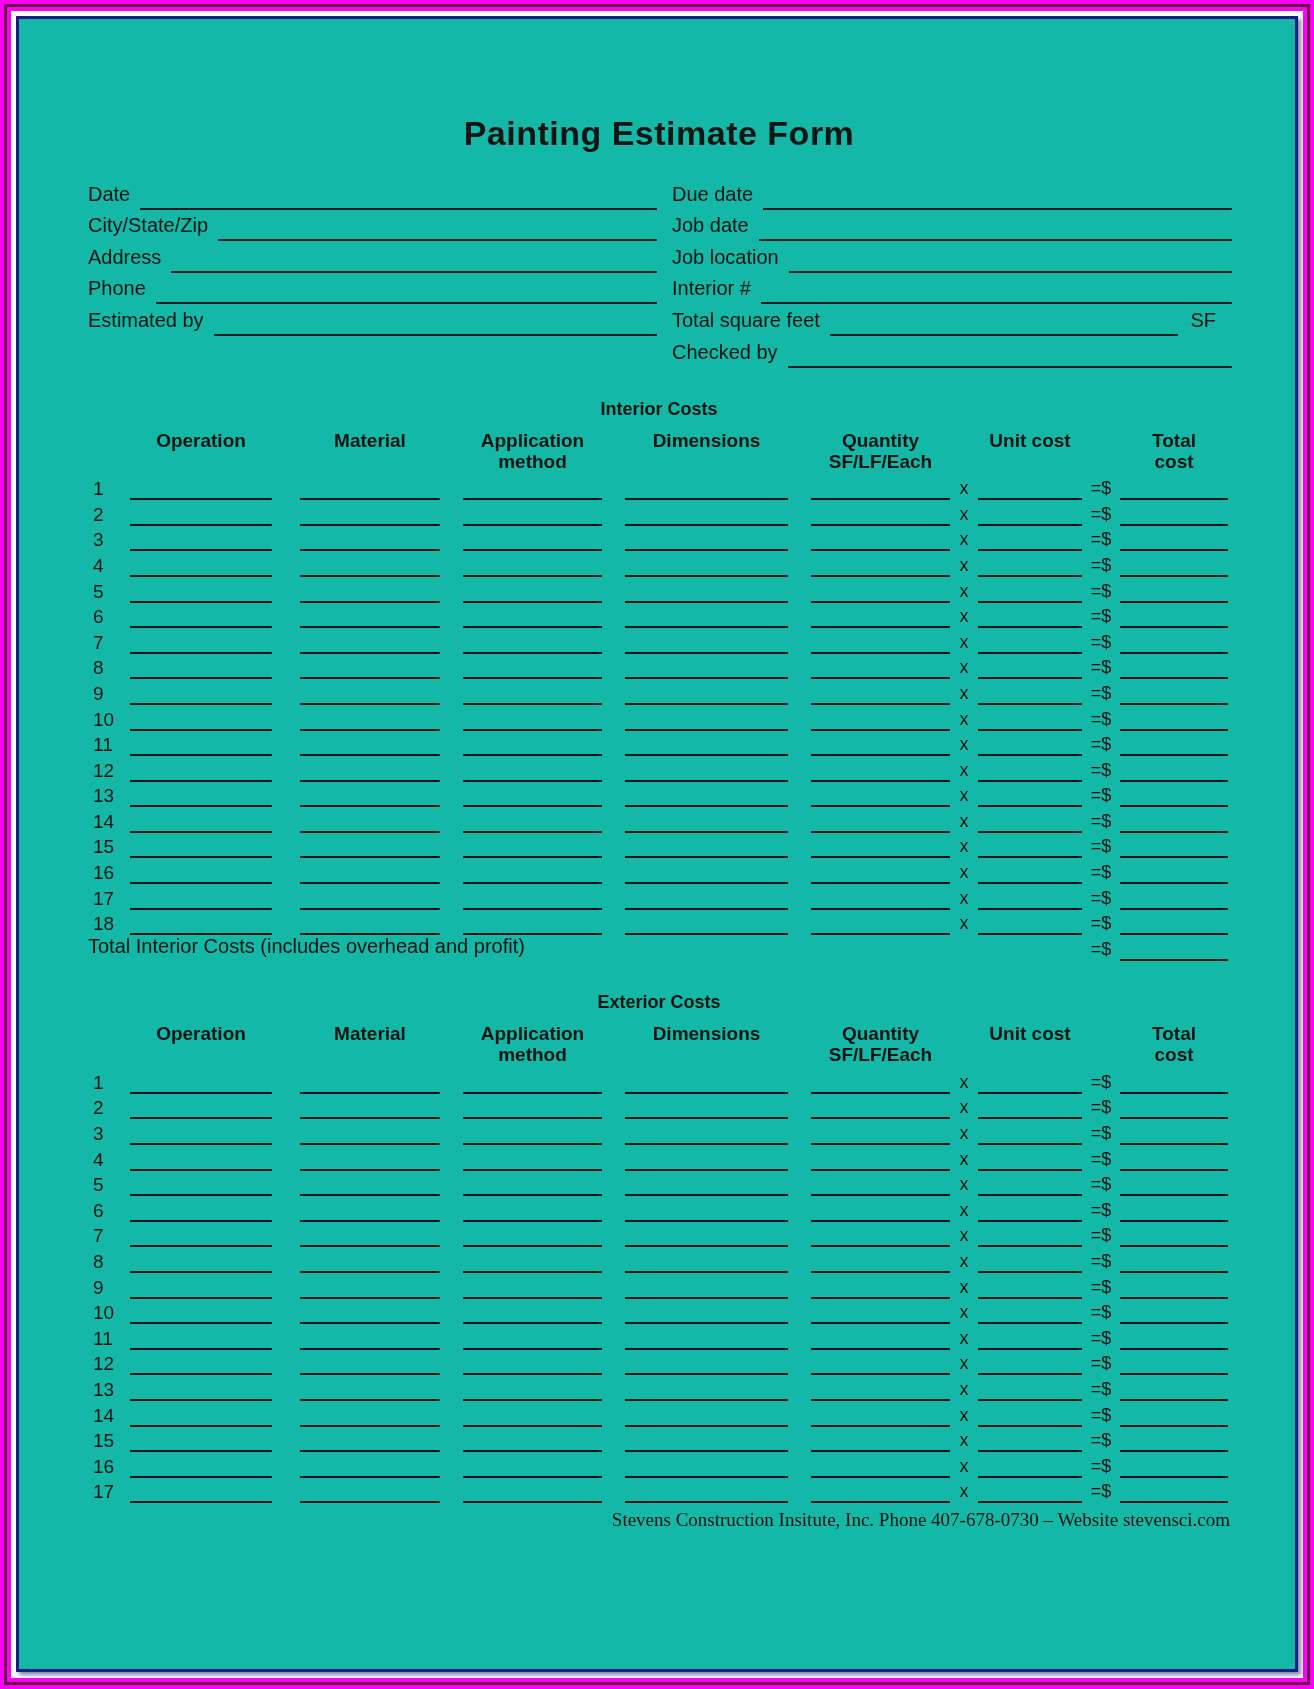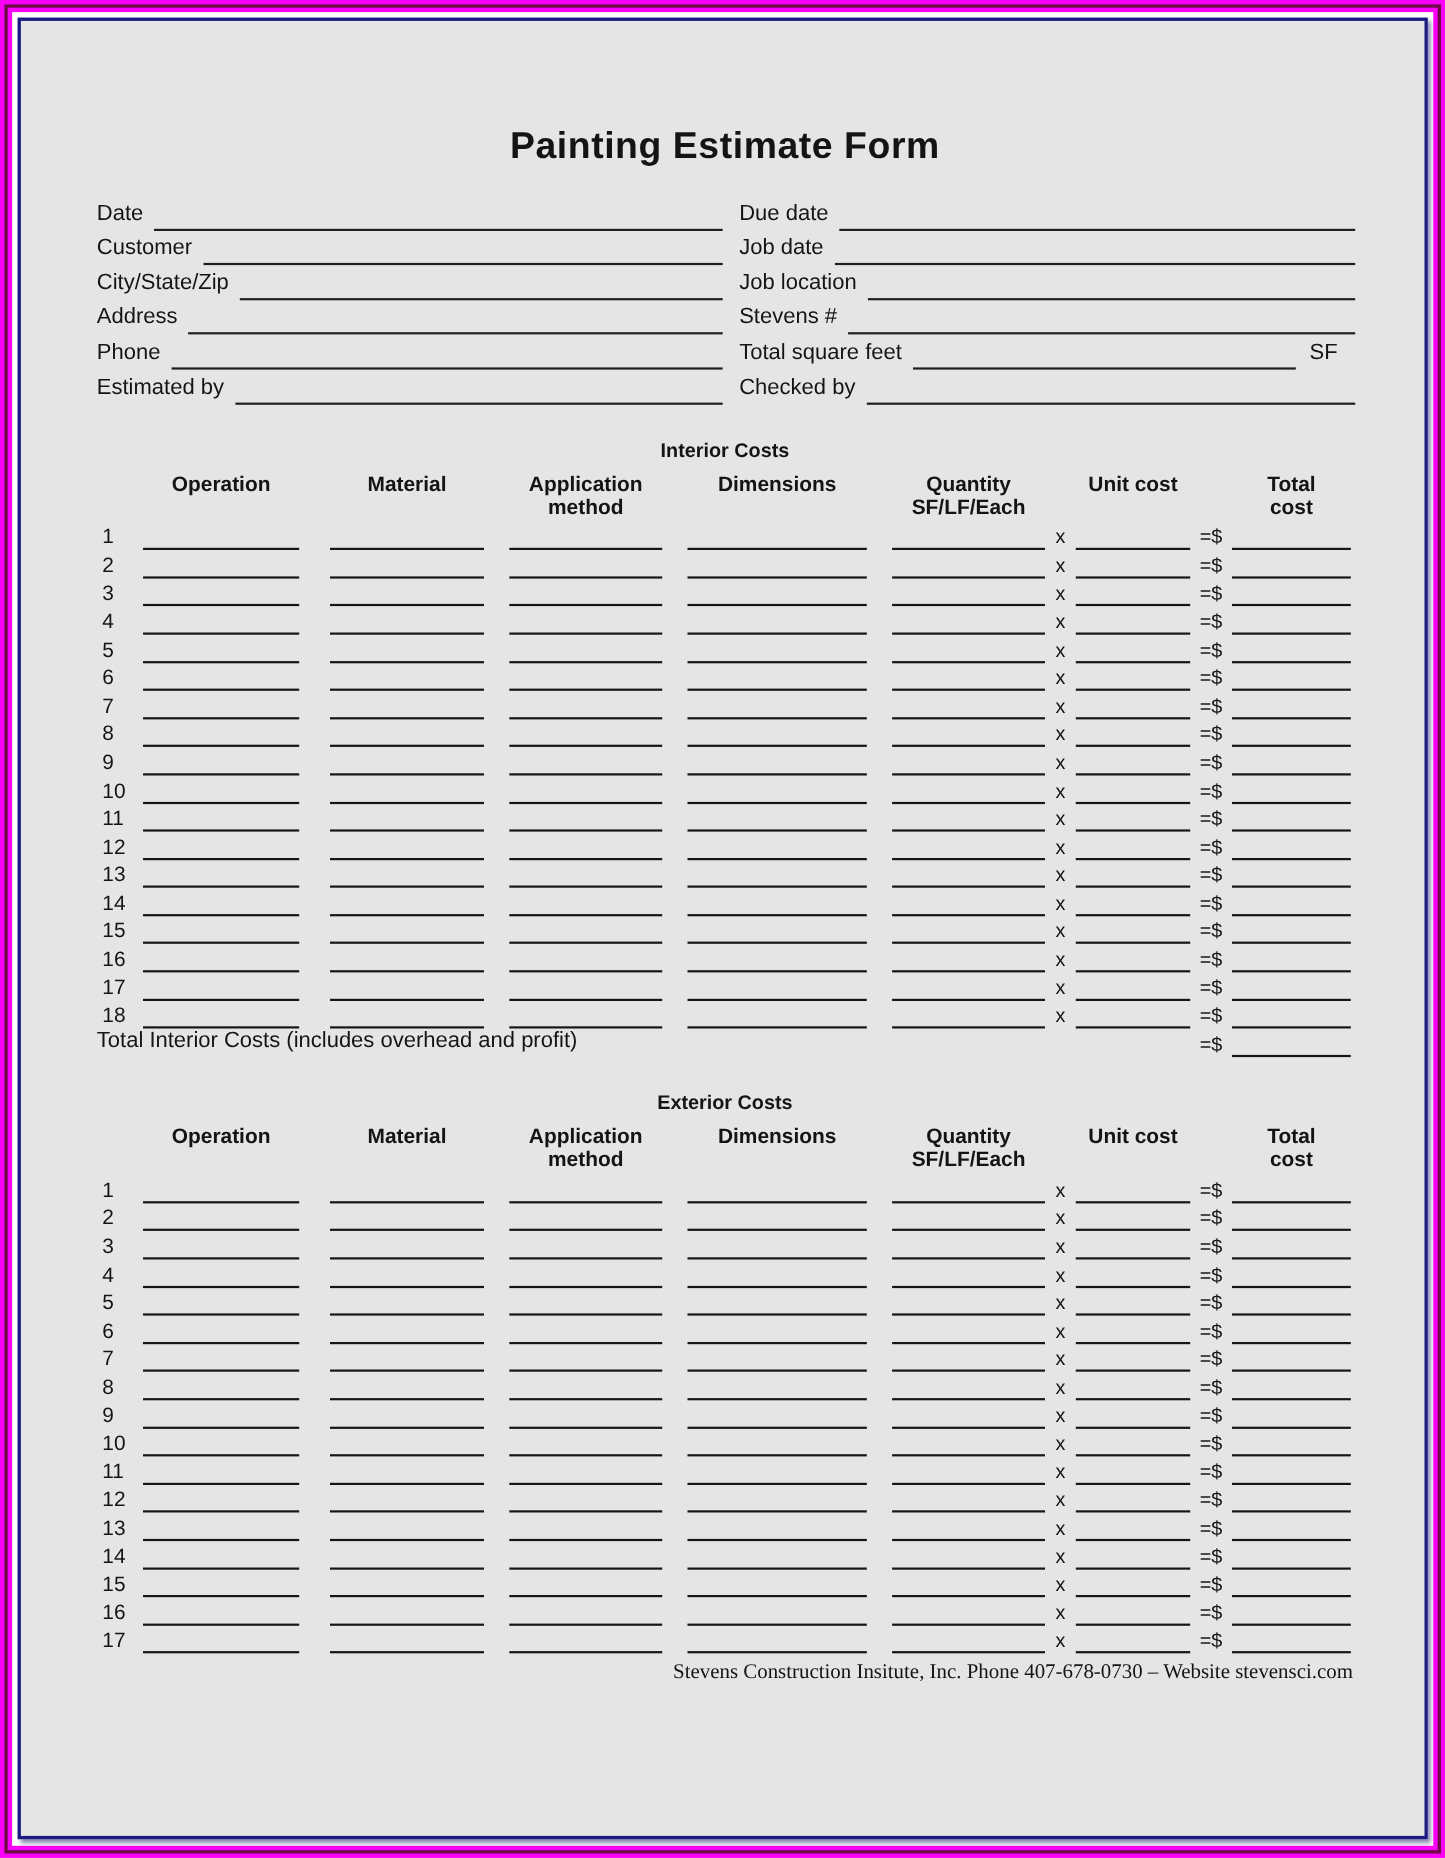--- a/index.html
+++ b/index.html
@@ -12,21 +12,21 @@
     overflow: hidden;
   }
   .frame-dark-line {
     position: absolute; inset: 4px;
     border: 3px solid var(--frame-dark, #6e0a45);
     pointer-events: none;
   }
   .white-mat { position: absolute; inset: 11px; background: #ffffff; }
   .page {
     position: absolute; left: 16px; right: 16px; top: 16px; bottom: 17px;
-    background: #e5e5e5;
+    background: #14b8a6;
     border: 3px solid var(--page-navy, #1b1b82);
     box-shadow: 3px 3px 4px rgba(30,30,110,0.55);
   }
   .content { padding: 0 65px 0 69px; }
 
   h1.doc-title {
     margin-top: 93px;
     text-align: center;
     font-size: 34px; font-weight: bold; line-height: 42px;
     letter-spacing: 0.5px;
@@ -91,24 +91,20 @@
 
     <h1 class="doc-title">Painting Estimate Form</h1>
 
     <div class="fields">
       <div class="fields-col" id="fields-left">
           <div class="field-row">
             <span class="field-label">Date</span>
             <div class="field-line"></div>
           </div>
           <div class="field-row">
-            <span class="field-label">Customer</span>
-            <div class="field-line"></div>
-          </div>
-          <div class="field-row">
             <span class="field-label">City/State/Zip</span>
             <div class="field-line"></div>
           </div>
           <div class="field-row">
             <span class="field-label">Address</span>
             <div class="field-line"></div>
           </div>
           <div class="field-row">
             <span class="field-label">Phone</span>
             <div class="field-line"></div>
@@ -125,21 +121,21 @@
           </div>
           <div class="field-row">
             <span class="field-label">Job date</span>
             <div class="field-line"></div>
           </div>
           <div class="field-row">
             <span class="field-label">Job location</span>
             <div class="field-line"></div>
           </div>
           <div class="field-row">
-            <span class="field-label">Stevens #</span>
+            <span class="field-label">Interior #</span>
             <div class="field-line"></div>
           </div>
           <div class="field-row">
             <span class="field-label">Total square feet</span>
             <div class="field-line"></div>
             <span class="field-suffix">SF</span>
           </div>
           <div class="field-row">
             <span class="field-label">Checked by</span>
             <div class="field-line"></div>

